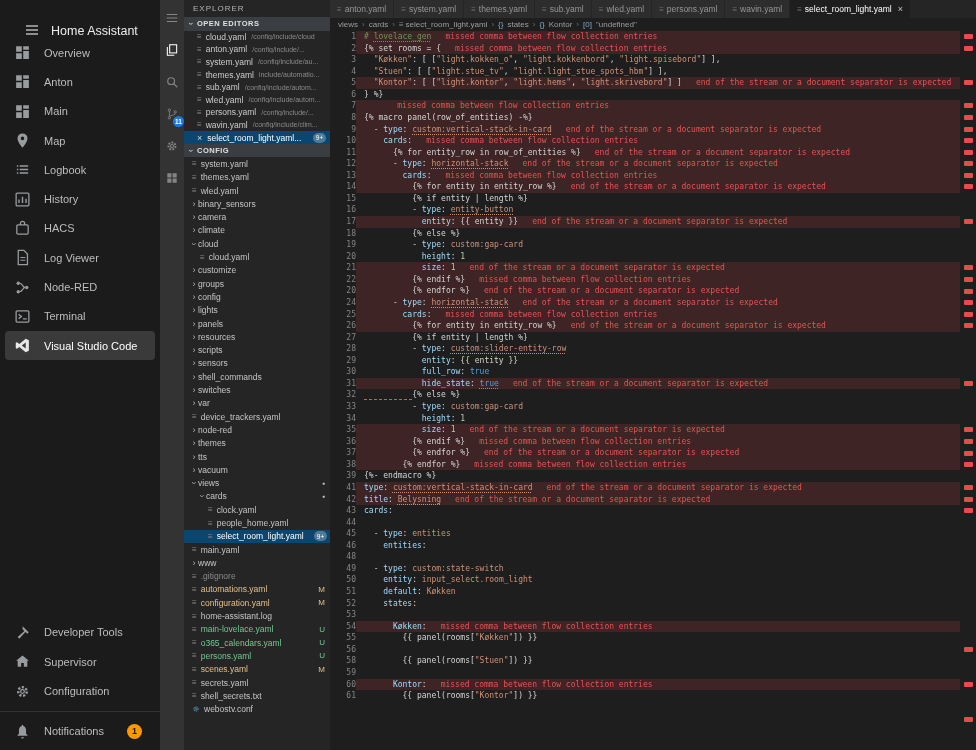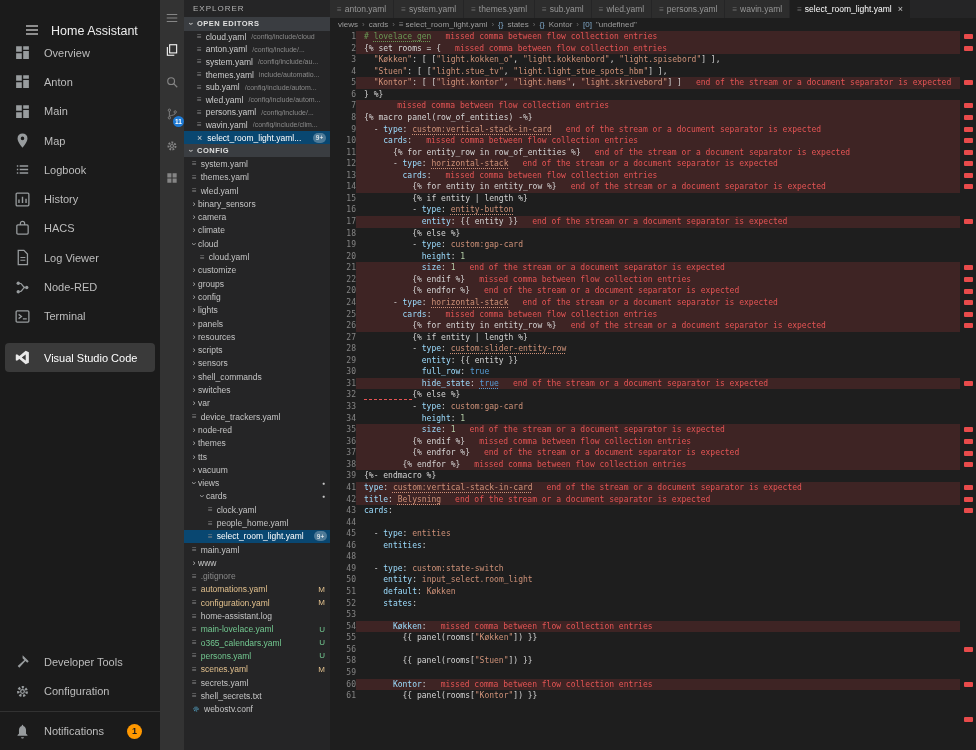--- a/index.html
+++ b/index.html
@@ -6,21 +6,21 @@
 html,body{width:976px;height:750px;overflow:hidden;background:#111;font-family:"Liberation Sans",sans-serif}
 #app{display:flex;width:976px;height:750px}
 .icn{display:inline-flex;flex:none}
 .icn svg{width:100%;height:100%;display:block}
 
 #ha-sidebar{width:160px;flex:none;background:#1b1b1b;display:flex;flex-direction:column;color:#c6c6c6}
 .ha-header{height:38px;flex:none;display:flex;align-items:flex-end;gap:11px;padding-left:24px;color:#ececec;font-size:12.5px;font-weight:normal}
 .ha-header .icn{width:16px;height:16px;color:#b5b5b5}
 .ha-item{height:29.3px;display:flex;align-items:center;gap:13px;padding-left:14px;font-size:11px;color:#bdbdbd;cursor:pointer}
 .ha-item .icn{width:17px;height:17px;color:#989c9e}
-.ha-item.active{background:#3a3a3a;border-radius:4px;margin:12px 5px;padding-left:9px;color:#fff}
+.ha-item.active{background:#3a3a3a;border-radius:4px;margin:0 5px;padding-left:9px;color:#fff}
 .ha-item.active .icn{color:#e8e8e8}
 #ha-bottom{margin-top:auto;padding-bottom:4px}
 .ha-div{height:1px;background:#323232;margin:5px 0}
 .ha-badge{margin-left:auto;margin-right:18px;background:#ff9800;color:#1b1b1b;width:15px;height:15px;border-radius:50%;font-size:9px;font-weight:bold;display:flex;align-items:center;justify-content:center}
 
 #vscode{flex:1;display:flex;min-width:0}
 #activitybar{width:24px;flex:none;background:#333;display:flex;flex-direction:column;align-items:center;padding-top:5px}
 .act{position:relative;width:24px;height:26px;display:flex;align-items:center;justify-content:center;color:#858585;cursor:pointer;margin-bottom:6px}
 .act .icn{width:14px;height:14px}
 .act.active{color:#fff}
@@ -180,20 +180,28 @@
         </div>
       </nav>
     <div id="ha-bottom">
         <div class="ha-item">
           <span class="icn" style="width:17px;height:17px">
             <svg viewBox="0 0 24 24" fill="currentColor">
               <path d="M12.2 3.2l8.6 8.6-2.1 2.1-2.5-2.5-1.1 1.1-7.6 8.3-2.3-2.3 8.3-7.6 1.1-1.1-2.5-2.5z"></path>
             </svg>
           </span>
           <span>Developer Tools</span>
+        </div>
+        <div class="ha-item">
+          <span class="icn" style="width:17px;height:17px">
+            <svg viewBox="0 0 24 24" fill="currentColor">
+              <path d="M12 3.5L21 11h-2.2v8.5h-4.9V14h-3.8v5.5H5.2V11H3z"></path>
+            </svg>
+          </span>
+          <span>Supervisor</span>
         </div>
         <div class="ha-item">
           <span class="icn" style="width:17px;height:17px">
             <svg viewBox="0 0 24 24" fill="currentColor">
               <circle cx="12" cy="12" r="6" fill="none" stroke="currentColor" stroke-width="3.4" stroke-dasharray="3.1 2.2"></circle>
               <circle cx="12" cy="12" r="2.6" fill="none" stroke="currentColor" stroke-width="1.8"></circle>
             </svg>
           </span>
           <span>Configuration</span>
         </div>

